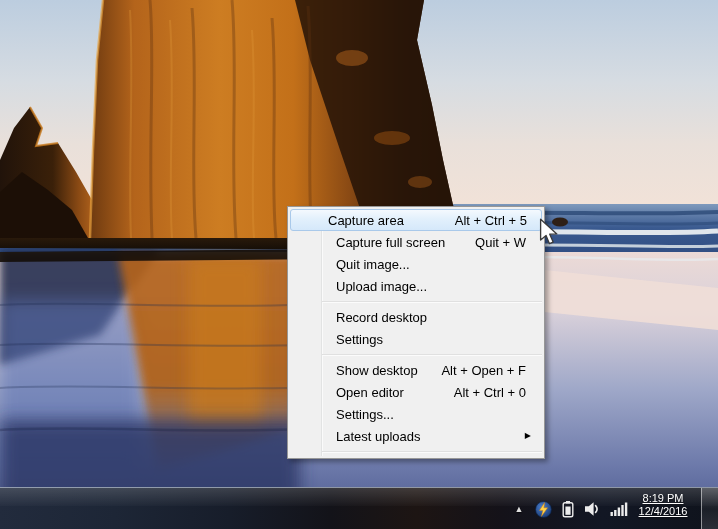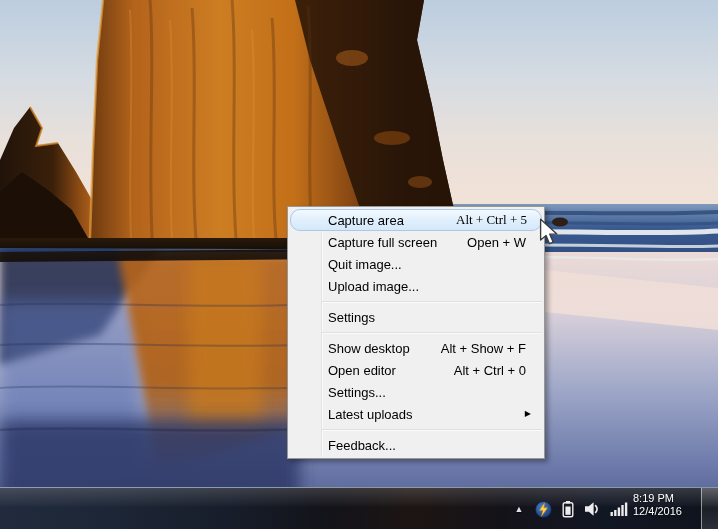--- a/index.html
+++ b/index.html
@@ -16,30 +16,30 @@
     background:#f0f0f0;border:1px solid #979797;
     box-shadow:3px 3px 5px rgba(0,0,0,.35);
     padding:2px 0;font-size:13px;color:#000;
   }
   .menu .gutter-line{
     position:absolute;left:33px;top:2px;bottom:2px;width:1px;
     background:#e2e3e3;box-shadow:1px 0 0 #fafafa;
   }
   .menu-item{
     position:relative;height:22px;display:flex;align-items:center;
-    padding:0 3px 0 40px;white-space:nowrap;cursor:default;
+    padding:0 3px 0 40px;white-space:nowrap;cursor:default;margin-left:8px;
   }
   .menu-item .shortcut{margin-left:auto;padding-right:15px;}
   .menu-item .sub-arrow{margin-left:auto;padding-right:10px;font-size:8px;line-height:1;}
   .menu-item.hl{
     height:20px;margin:0 2px;padding:0 1px 0 37px;
-    border:1px solid #a9c9ea;border-radius:10px;
+    border:1px solid #a9c9ea;border-radius:3px;
     background:linear-gradient(180deg,#f4f9fe 0%,#e2f0fc 45%,#d5e8fa 100%);
   }
-  .menu-item.hl .shortcut{padding-right:13px;font-family:Liberation Serif, serif;}
+  .menu-item.hl .shortcut{padding-right:13px;}
   .menu-sep{position:relative;height:9px;margin:0 2px 0 34px;}
   .menu-sep::after{
     content:"";position:absolute;left:0;right:0;top:4px;height:1px;
     background:#e0e0e0;box-shadow:0 1px 0 #fbfbfb;
   }
 
   
   .taskbar{
     position:absolute;left:0;top:487px;width:718px;height:42px;z-index:4;
     box-sizing:border-box;border-top:1px solid rgba(185,196,212,.75);
@@ -52,23 +52,23 @@
     background:linear-gradient(180deg,rgba(255,255,255,.16),rgba(255,255,255,.02));
     pointer-events:none;
   }
   .tray{
     position:absolute;left:512px;top:1px;height:40px;
     display:flex;align-items:center;gap:9px;
   }
   .tray-btn{display:flex;align-items:center;justify-content:center;}
   .up-arrow{color:#dfdfdf;font-size:9px;width:14px;text-shadow:0 1px 1px rgba(0,0,0,.6);}
   .clock{
-    position:absolute;right:25px;top:4px;width:60px;text-align:left;
+    position:absolute;right:25px;top:4px;width:60px;text-align:center;
     color:#fff;font-size:11px;line-height:13px;
-    text-shadow:0 1px 2px rgba(0,0,0,.7);cursor:default;
+    text-shadow:0 1px 2px rgba(0,0,0,.7);cursor:default;text-decoration:underline;
   }
   .show-desktop{
     position:absolute;right:0;top:0;width:17px;height:42px;box-sizing:border-box;
     border-left:1px solid rgba(255,255,255,.5);
     background:linear-gradient(180deg,rgba(255,255,255,.20),rgba(255,255,255,.05) 50%,rgba(255,255,255,.12));
   }
   
   .cursor{position:absolute;left:539px;top:218px;z-index:10;}
 </style>
 </head>
@@ -189,52 +189,52 @@
 
   <div class="menu">
     <div class="gutter-line"></div>
     <div class="menu-items">
         <div class="menu-item hl">
           <span class="label">Capture area</span>
           <span class="shortcut">Alt + Ctrl + 5</span>
         </div>
         <div class="menu-item">
           <span class="label">Capture full screen</span>
-          <span class="shortcut">Open + W</span>
+          <span class="shortcut">Quit + W</span>
         </div>
         <div class="menu-item">
           <span class="label">Quit image...</span>
         </div>
         <div class="menu-item">
           <span class="label">Upload image...</span>
         </div>
         <div class="menu-sep"></div>
         <div class="menu-item">
+          <span class="label">Record desktop</span>
+        </div>
+        <div class="menu-item">
           <span class="label">Settings</span>
         </div>
         <div class="menu-sep"></div>
         <div class="menu-item">
           <span class="label">Show desktop</span>
-          <span class="shortcut">Alt + Show + F</span>
+          <span class="shortcut">Alt + Open + F</span>
         </div>
         <div class="menu-item">
           <span class="label">Open editor</span>
           <span class="shortcut">Alt + Ctrl + 0</span>
         </div>
         <div class="menu-item">
           <span class="label">Settings...</span>
         </div>
         <div class="menu-item">
           <span class="label">Latest uploads</span>
           <span class="sub-arrow">▶</span>
         </div>
         <div class="menu-sep"></div>
-        <div class="menu-item">
-          <span class="label">Feedback...</span>
-        </div>
       </div>
   </div>
 
   <div class="taskbar">
     <div class="tray">
       <div class="tray-btn up-arrow">▲</div>
 
       <div class="tray-btn">
         <svg width="17" height="17" viewBox="0 0 17 17">
           <defs>

